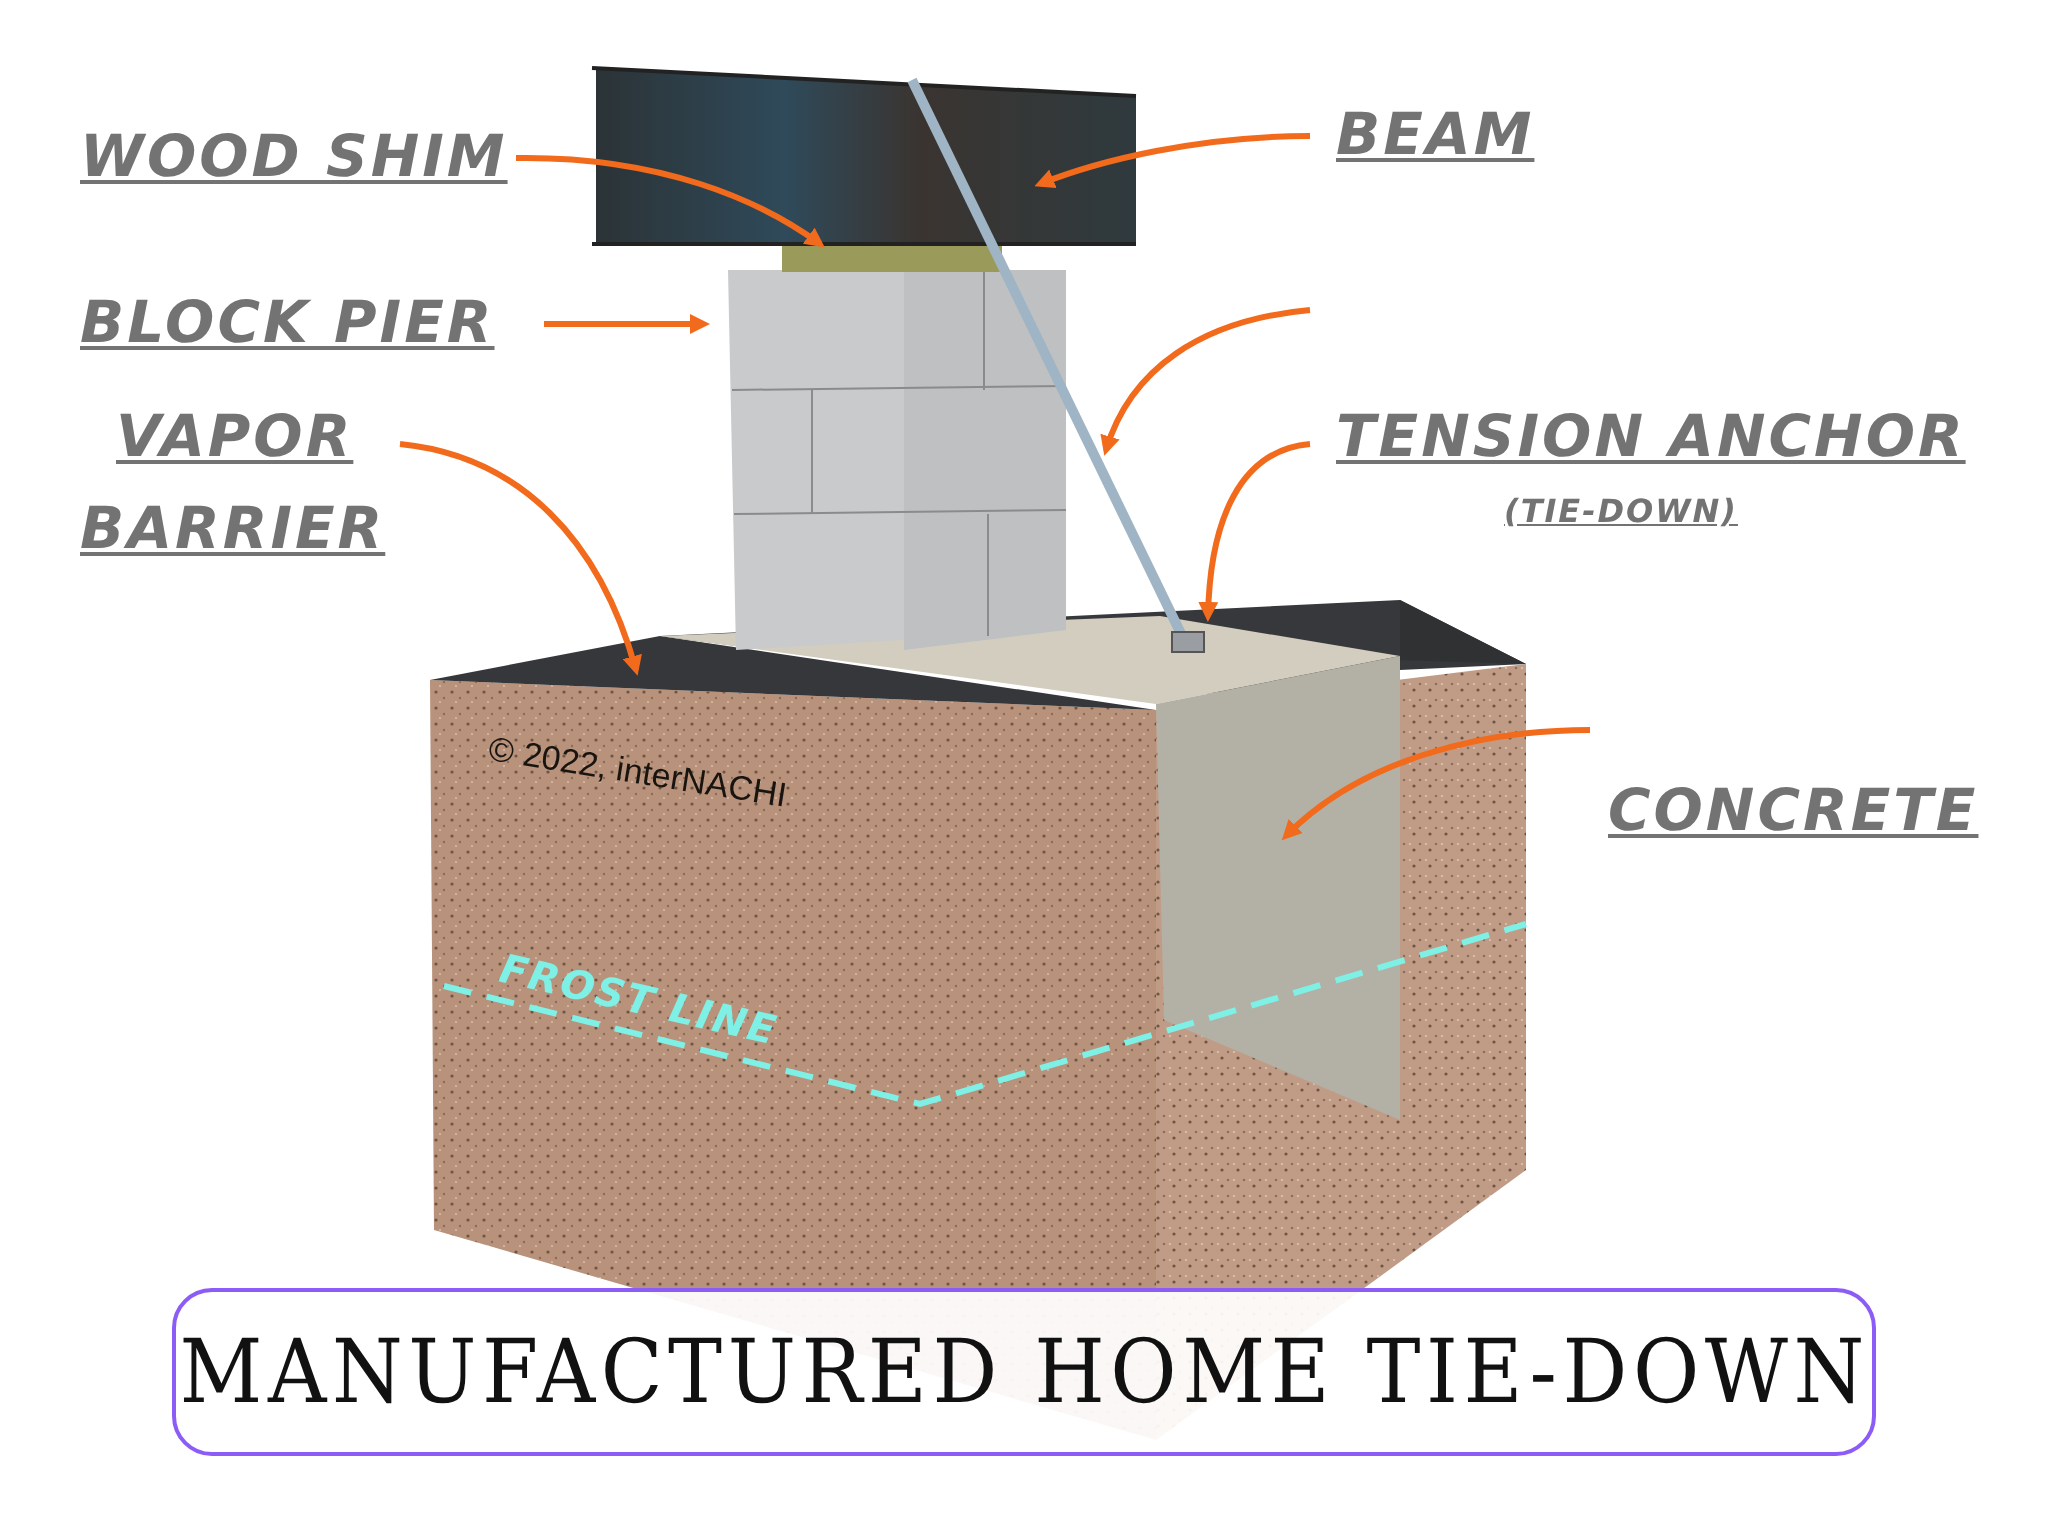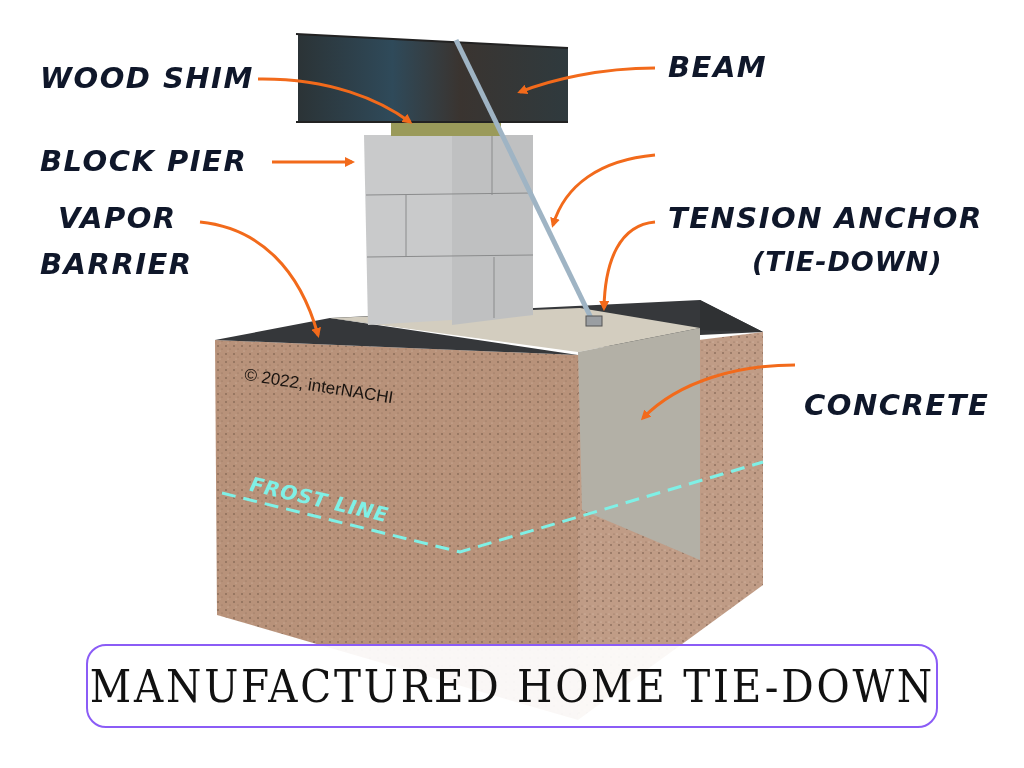--- a/index.html
+++ b/index.html
@@ -1,30 +1,31 @@
 <!DOCTYPE html>
 <html><head>
 <meta charset="utf-8">
 <style>
   html, body { margin: 0; padding: 0; background: #ffffff; }
   body { width: 1024px; height: 768px; position: relative; overflow: hidden; font-family: "DejaVu Sans", sans-serif; }
   .stage { position: absolute; left: 0; top: 0; width: 1024px; height: 768px; }
   svg { position: absolute; left: 0; top: 0; }
   .label {
     position: absolute;
-    color: #0f172a;
+    color: #737373;
     font-family: "DejaVu Sans", sans-serif;
     font-weight: bold;
     font-style: italic;
     letter-spacing: 1.5px;
     white-space: nowrap;
     line-height: 1;
+    text-decoration: underline;
   }
   .label.big { font-size: 29px; }
-  .label.small { font-size: 27px; letter-spacing: 1px; }
+  .label.small { font-size: 16px; letter-spacing: 1px; }
   .copyright {
     position: absolute;
     left: 246px; top: 365px;
     font-family: "Liberation Sans", sans-serif;
     font-size: 17px;
     color: #1a1410;
     transform: rotate(9deg);
     transform-origin: left top;
     white-space: nowrap;
   }

